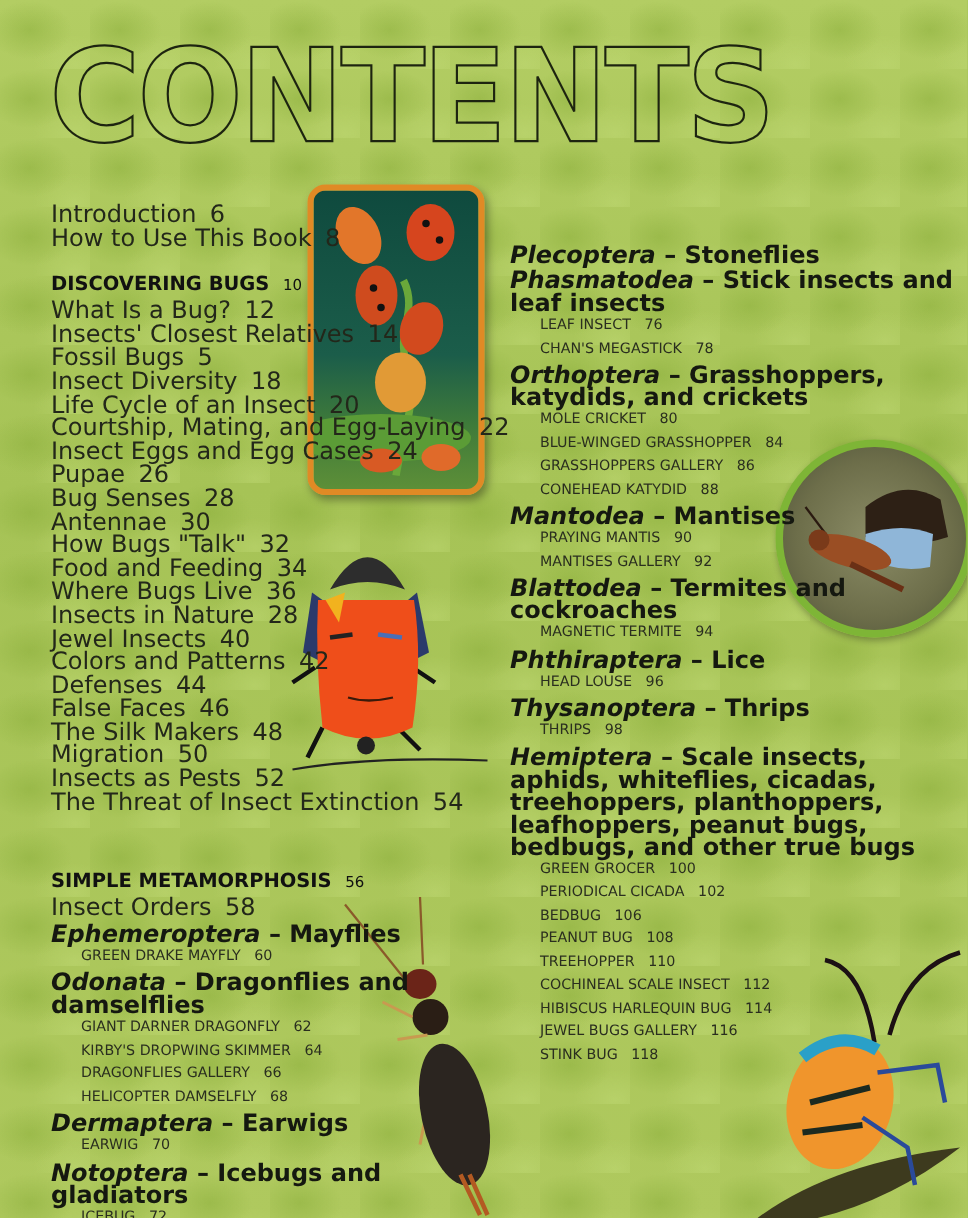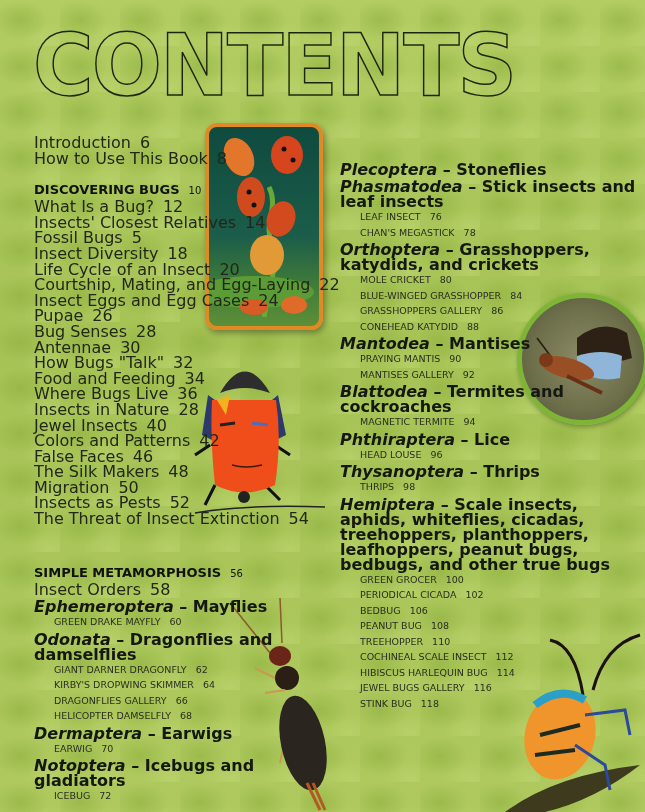--- a/index.html
+++ b/index.html
@@ -140,20 +140,21 @@
     <div class="e"><span>Insect Eggs and Egg Cases</span><span class="pg">24</span></div>
     <div class="e"><span>Pupae</span><span class="pg">26</span></div>
     <div class="e"><span>Bug Senses</span><span class="pg">28</span></div>
     <div class="e"><span>Antennae</span><span class="pg">30</span></div>
     <div class="e"><span>How Bugs "Talk"</span><span class="pg">32</span></div>
     <div class="e"><span>Food and Feeding</span><span class="pg">34</span></div>
     <div class="e"><span>Where Bugs Live</span><span class="pg">36</span></div>
     <div class="e"><span>Insects in Nature</span><span class="pg">28</span></div>
     <div class="e"><span>Jewel Insects</span><span class="pg">40</span></div>
     <div class="e"><span>Colors and Patterns</span><span class="pg">42</span></div>
+    <div class="e"><span>Defenses</span><span class="pg">44</span></div>
     <div class="e"><span>False Faces</span><span class="pg">46</span></div>
     <div class="e"><span>The Silk Makers</span><span class="pg">48</span></div>
     <div class="e"><span>Migration</span><span class="pg">50</span></div>
     <div class="e"><span>Insects as Pests</span><span class="pg">52</span></div>
     <div class="e"><span>The Threat of Insect Extinction</span><span class="pg">54</span></div>
   </div>
 
   <div class="sec" style="margin-top:38px"><span>SIMPLE METAMORPHOSIS</span><span class="pg">56</span></div>
   <div class="e"><span>Insect Orders</span><span class="pg">58</span></div>
 

